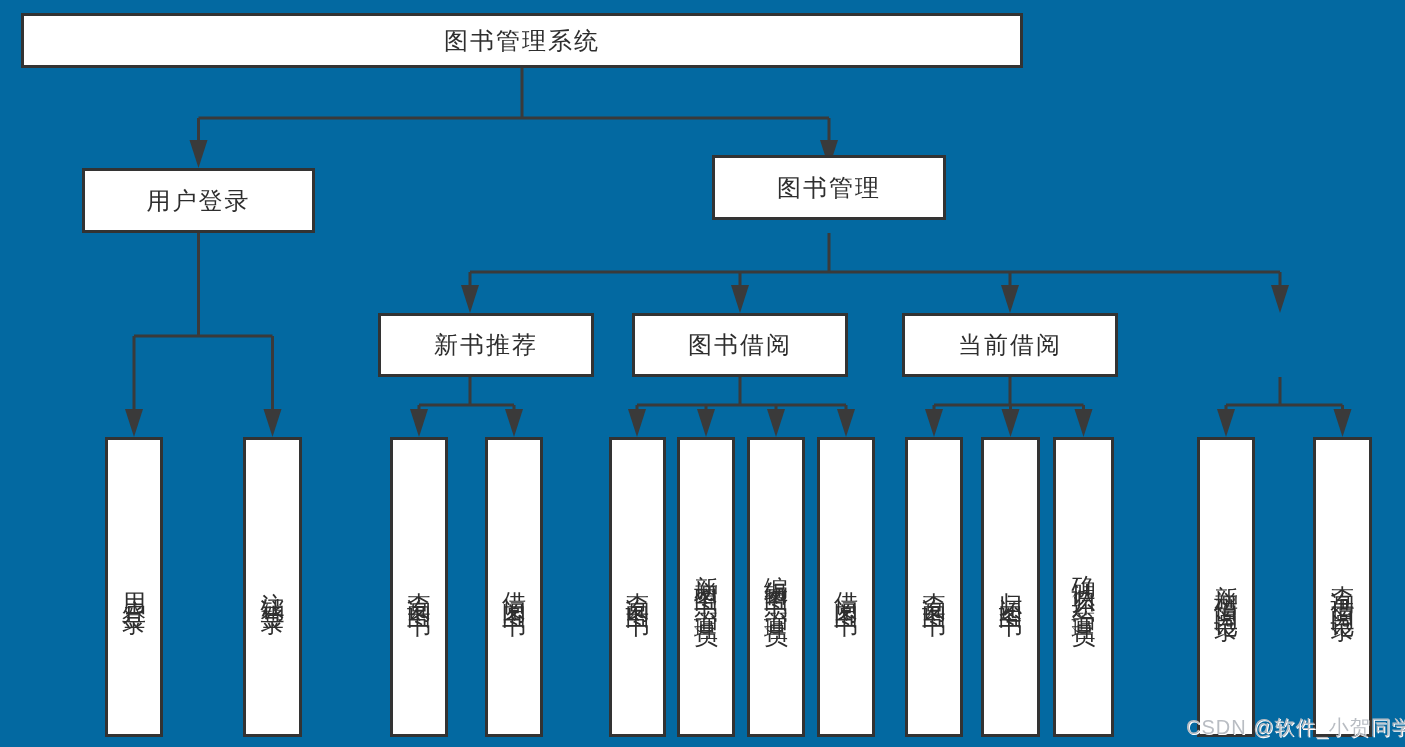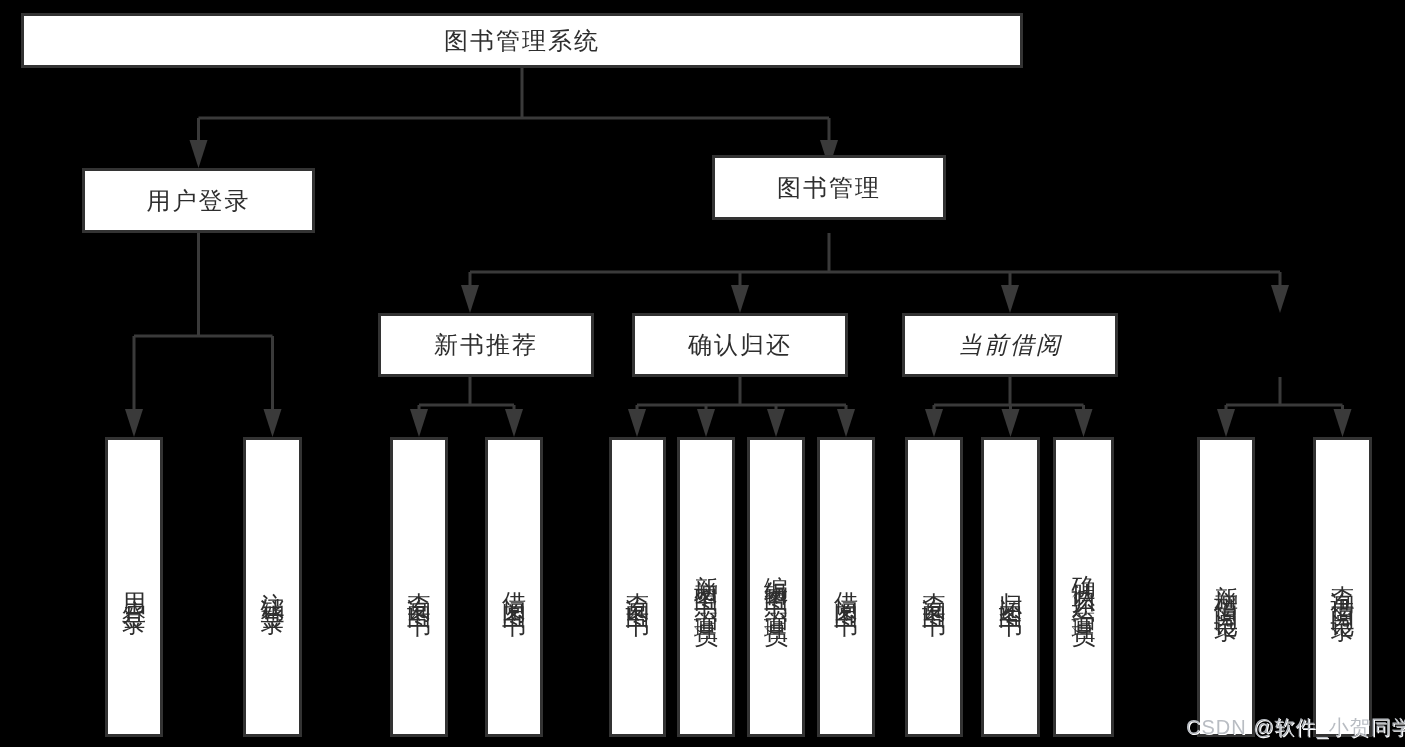--- a/index.html
+++ b/index.html
@@ -1,20 +1,20 @@
 <!DOCTYPE html>
 <html><head>
 <meta charset="utf-8">
 <style>
   html, body { margin: 0; padding: 0; background: #ffffff; }
   .canvas {
     position: relative;
     width: 1405px;
     height: 747px;
-    background: #000000;
+    background: #0369a1;
     font-family: "Liberation Sans", sans-serif;
     overflow: hidden;
   }
   .connectors {
     position: absolute;
     left: 0; top: 0;
     pointer-events: none;
   }
   .node {
     position: absolute;
@@ -98,23 +98,23 @@
     <span class="h-label">用户登录</span>
   </div>
   <div class="node" style="left:712px; top:155px; width:234px; height:65px;">
     <span class="h-label">图书管理</span>
   </div>
 
   <div class="node" style="left:378px; top:313px; width:216px; height:64px;">
     <span class="h-label">新书推荐</span>
   </div>
   <div class="node" style="left:632px; top:313px; width:216px; height:64px;">
-    <span class="h-label">确认归还</span>
+    <span class="h-label">图书借阅</span>
   </div>
-  <div class="node" style="left:902px; top:313px; width:216px; height:64px;font-style:italic;">
+  <div class="node" style="left:902px; top:313px; width:216px; height:64px;">
     <span class="h-label">当前借阅</span>
   </div>
 
   <div class="node leaf" style="left:105px; top:437px; width:58px; height:300px;">
     <span class="v-label">用户登录</span>
   </div>
   <div class="node leaf" style="left:243px; top:437px; width:59px; height:300px;">
     <span class="v-label">注销登录</span>
   </div>
 

